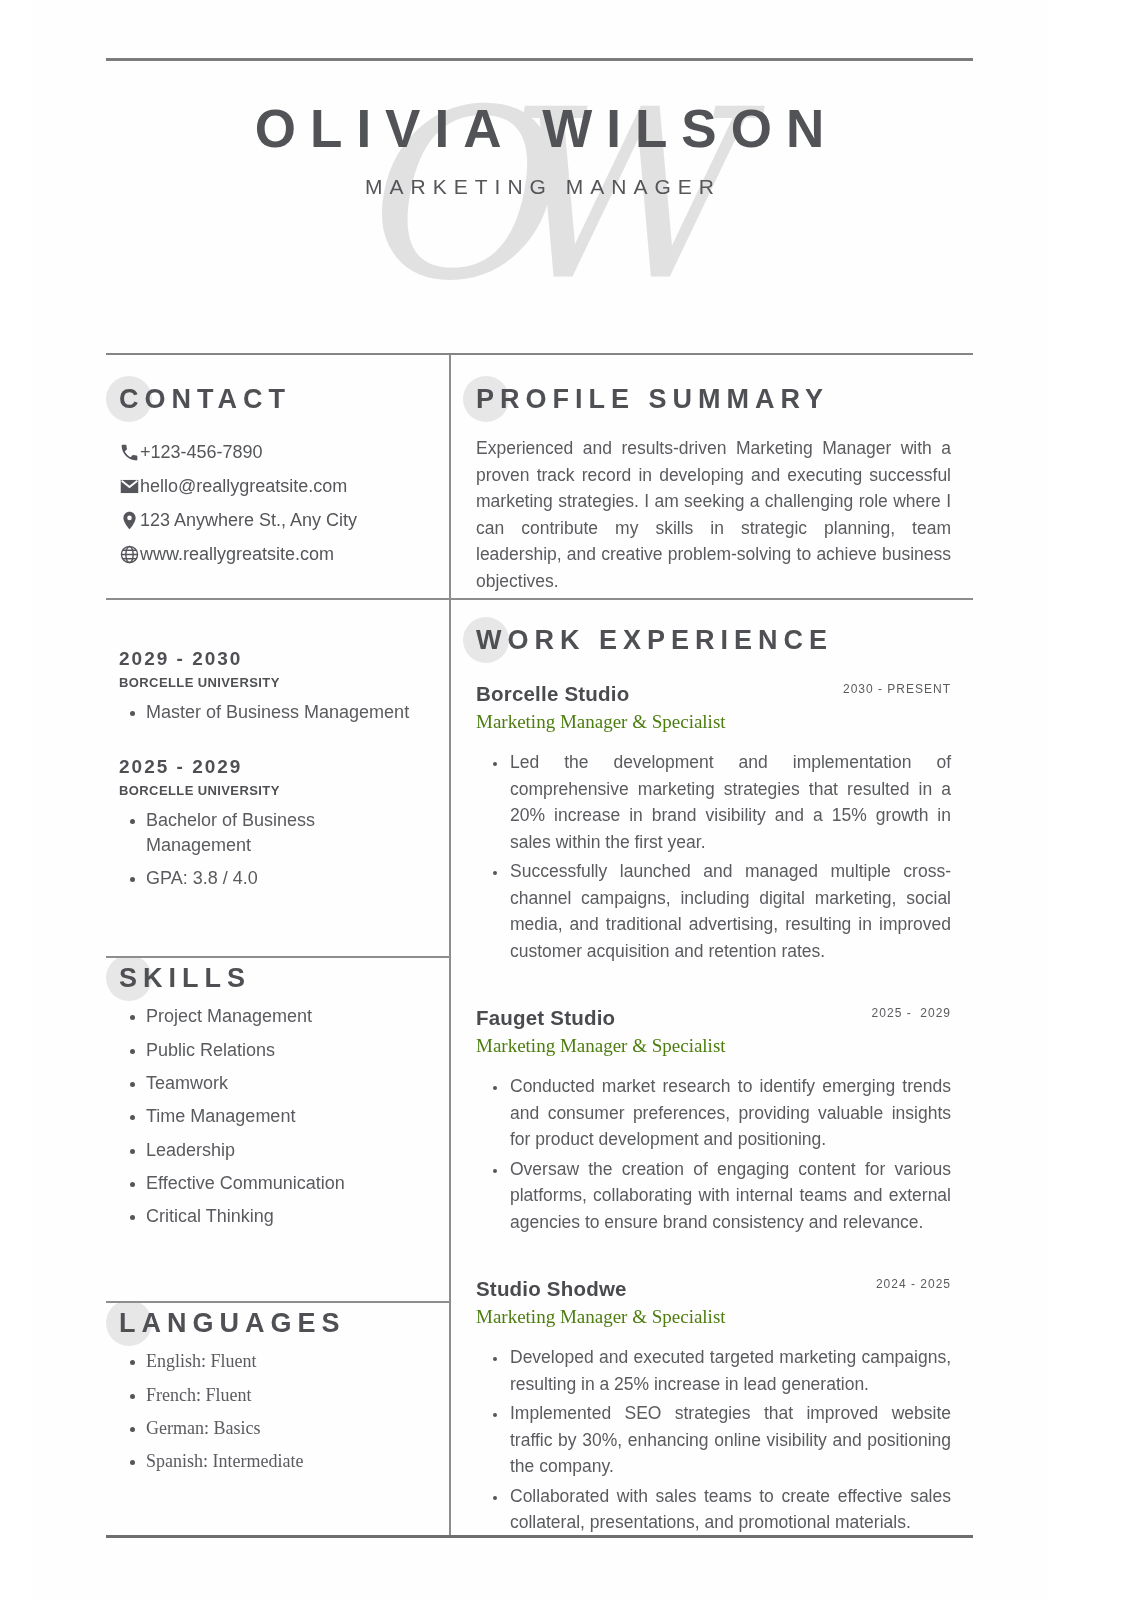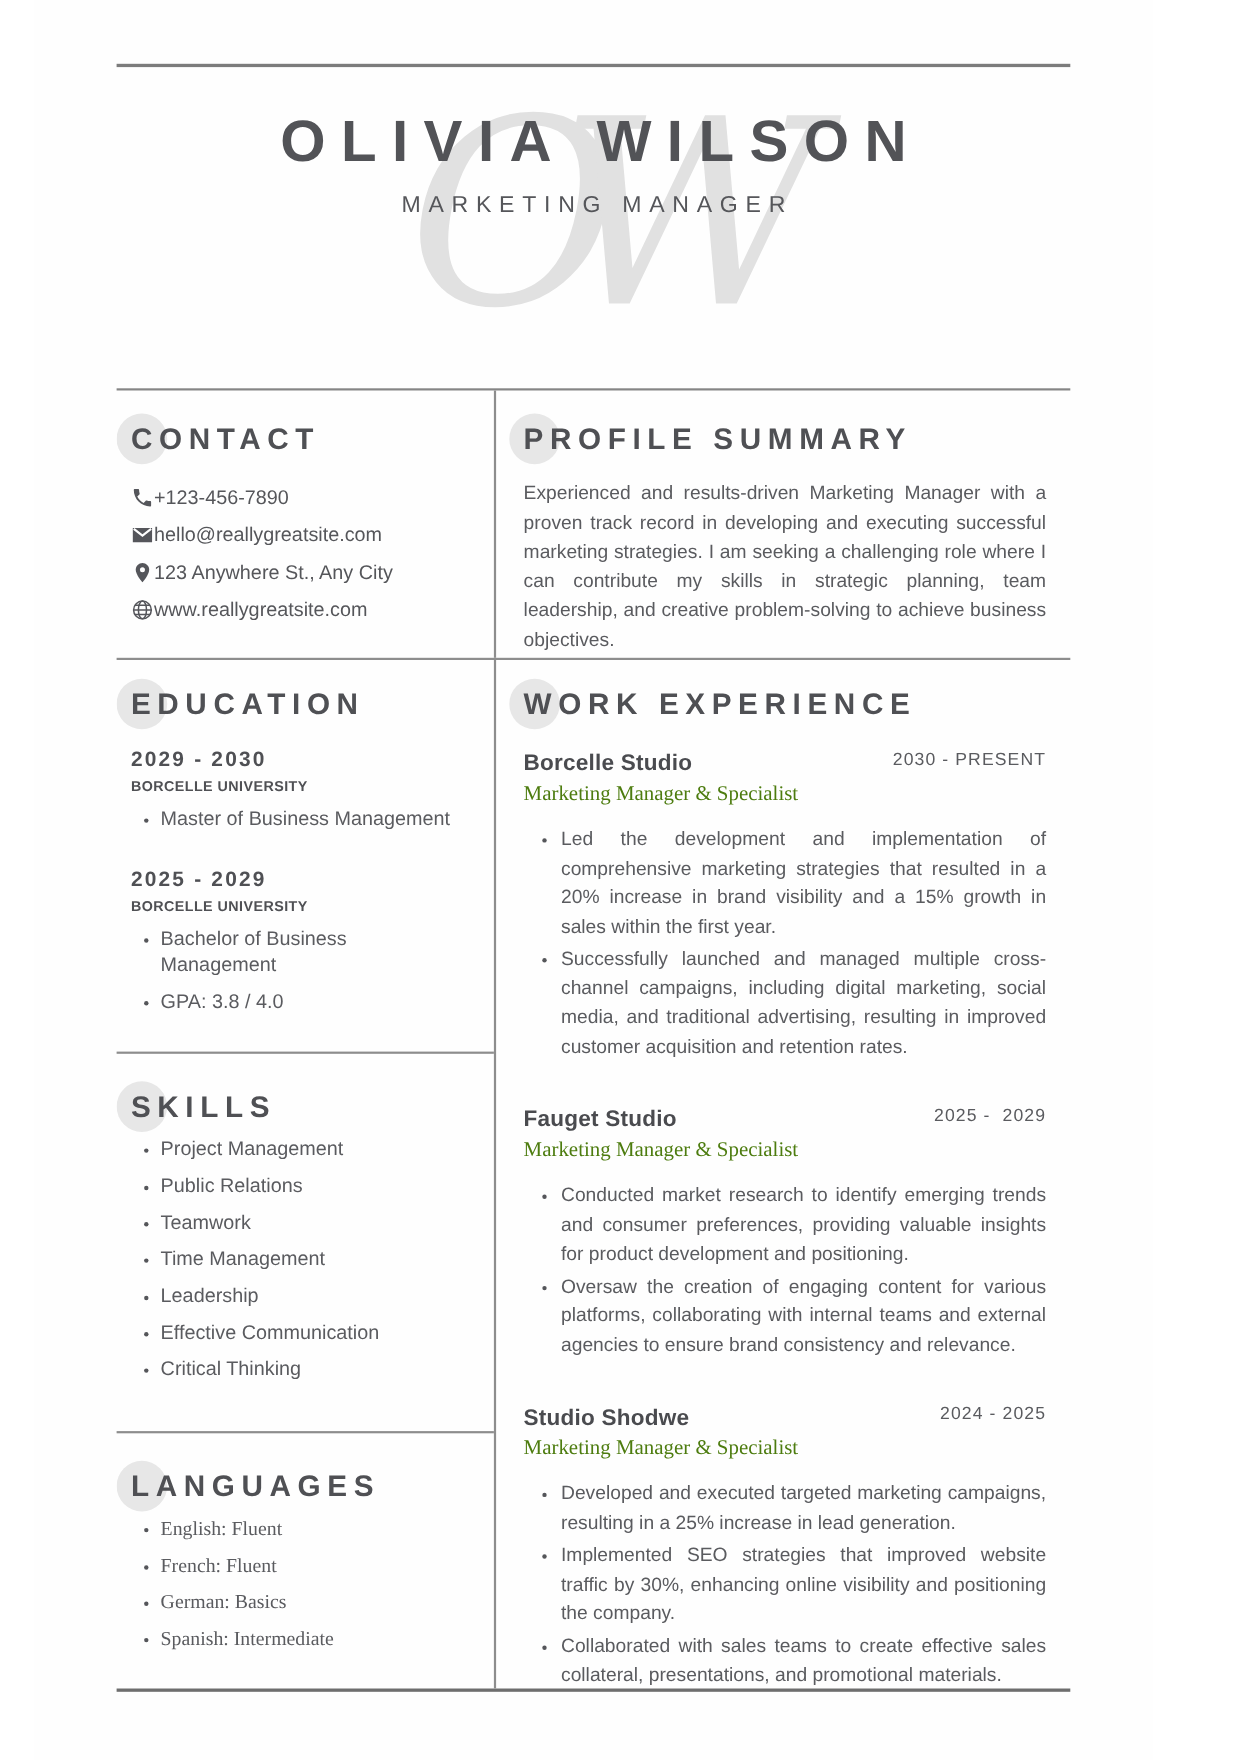--- a/index.html
+++ b/index.html
@@ -82,21 +82,21 @@
     left: -13px; top: 50%;
     transform: translateY(-50%);
     width: 46px; height: 46px;
     border-radius: 50%;
     background: #e7e7e7;
     z-index: 0;
   }
   h2.sec-h .txt { position: relative; z-index: 1; }
   .pad-a  { padding-top: 28px; }
   .pad-b  { padding-top: 24px; }
-  .pad-c  { padding-top: 32px; }
+  .pad-c  { padding-top: 4px; }
   
   .contact-list { list-style: none; margin: 26px 0 0; padding: 0; }
   .contact-list li {
     display: flex; align-items: center;
     margin-bottom: 12px;
     font-size: 18px; color: #55565a;
     height: 22px;
   }
   .c-icon { width: 21px; height: 21px; flex: 0 0 21px; color: #55565b; }
   .c-icon svg { width: 100%; height: 100%; display: block; }
@@ -117,21 +117,21 @@
   ul.dots li::marker { color: #55565a; font-size: 0.85em; }
   
   .skills-list li { margin-bottom: 15px; }
   .langs-list  li { margin-bottom: 7px; font-family: Liberation Serif, serif; }
   .skills-list, .langs-list { margin-top: 26px; }
   
   .job { margin-top: 26px; }
   .job + .job { margin-top: 42px; }
   .job-head { display: flex; justify-content: space-between; align-items: flex-start; }
   .job-company { font-size: 20.5px; font-weight: bold; color: #4a4b4f; letter-spacing: 0.2px; }
-  .job-dates   { font-size: 16px; color: #5a5b5f; letter-spacing: 1px; white-space: pre; }
+  .job-dates   { font-size: 12px; color: #5a5b5f; letter-spacing: 1px; white-space: pre; }
   .job-role    { font-size: 19px; color: #4d7c0f; margin-top: 5px; font-family: Liberation Serif, serif; }
   ul.job-bullets { margin: 16px 0 0; padding-left: 32px; }
   ul.job-bullets li {
     font-size: 17.5px; line-height: 26.5px;
     text-align: justify;
     color: #5a5b5f;
     margin-bottom: 3px;
     padding-left: 2px;
   }
   ul.job-bullets li::marker { color: #55565a; font-size: 0.8em; }
@@ -203,24 +203,20 @@
         </h2>
         <p class="summary">Experienced and results-driven Marketing Manager with a proven track record in developing and executing successful marketing strategies. I am seeking a challenging role where I can contribute my skills in strategic planning, team leadership, and creative problem-solving to achieve business objectives.</p>
       </div>
     </div>
   </div>
 
   <div class="row-bottom">
     <div class="left-col">
 
       <div class="sec sec-edu pad-b">
-        <h2 class="sec-h">
-          <span class="circle"></span>
-          <span class="txt">EDUCATION</span>
-        </h2>
         <div class="edu-entry">
           <div class="edu-dates">2029 - 2030</div>
           <div class="edu-school">BORCELLE UNIVERSITY</div>
           <ul class="dots">
             <li>Master of Business Management</li>
           </ul>
         </div>
         <div class="edu-entry">
           <div class="edu-dates">2025 - 2029</div>
           <div class="edu-school">BORCELLE UNIVERSITY</div>

